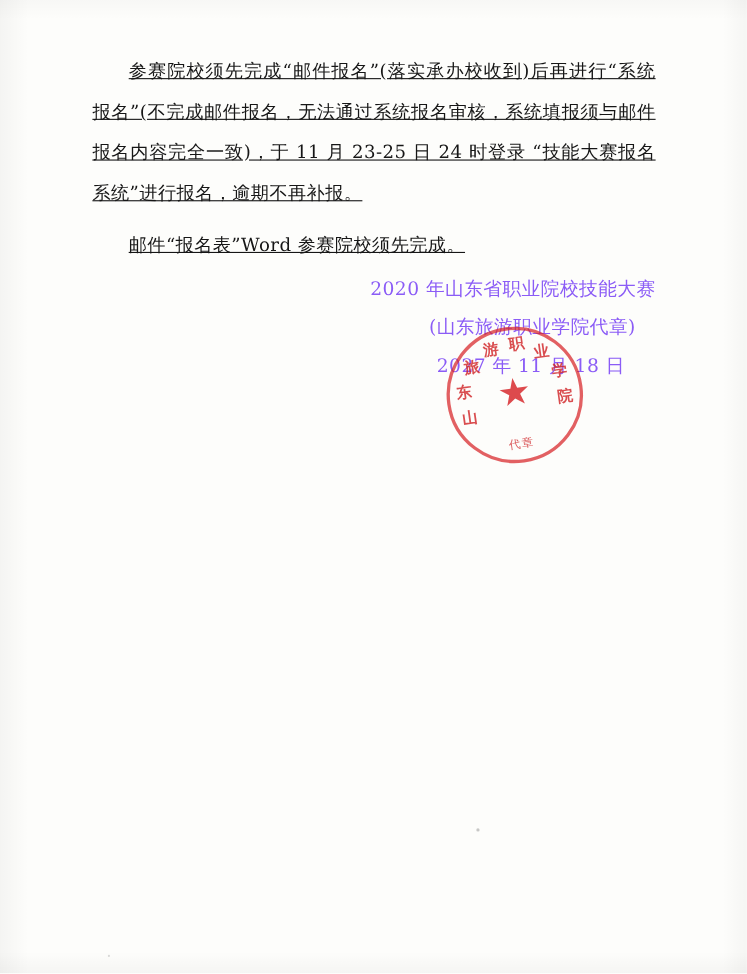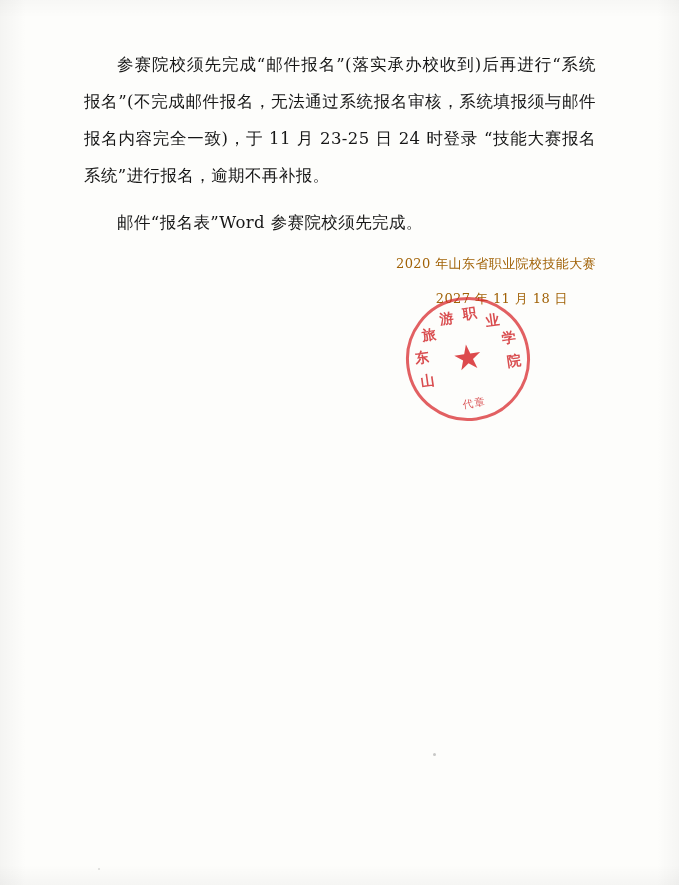--- a/index.html
+++ b/index.html
@@ -39,37 +39,38 @@
   }
   .para {
     font-size: 16.5px;
     line-height: 37px;
     letter-spacing: 0.4px;
     text-align: justify;
     text-justify: inter-character;
     margin: 0 0 2px 0;
     text-indent: 33px;
     color: #161616;
+    text-decoration: underline;
   }
   .para.second {
     margin-top: 10px;
   }
   .signature-block {
     position: absolute;
     left: 84px;
     top: 246px;
     width: 512px;
     text-align: right;
     padding-right: 18px;
   }
   .sig-line {
-    font-size: 13px;
+    font-size: 17px;
     line-height: 35px;
     letter-spacing: 0.4px;
-    color: #a16207;
+    color: #8b5cf6;
     white-space: nowrap;
   }
   .sig-line.l2 { padding-right: 8px; }
   .sig-line.l3 { padding-right: 18px; }
   .sig-line.l4 { padding-right: 28px; }
 
   
   .seal {
     position: absolute;
     left: 404px;
@@ -150,20 +151,21 @@
 
   <div class="scan-tint"></div>
 
   <div class="body-block">
     <p class="para">参赛院校须先完成“邮件报名”(落实承办校收到)后再进行“系统报名”(不完成邮件报名，无法通过系统报名审核，系统填报须与邮件报名内容完全一致)，于 11 月 23-25 日 24 时登录 “技能大赛报名系统”进行报名，逾期不再补报。</p>
     <p class="para second">邮件“报名表”Word 参赛院校须先完成。</p>
   </div>
 
   <div class="signature-block">
     <div class="sig-line l1">2020 年山东省职业院校技能大赛</div>
+    <div class="sig-line l3">(山东旅游职业学院代章)</div>
     <div class="sig-line l4">2027 年 11 月 18 日</div>
   </div>
 
   <div class="seal">
     <div class="seal-inner">
       <div class="seal-ring"></div>
       <div class="seal-star">★</div>
       <div class="seal-text">
         <span class="seal-char" style="transform: rotate(-110deg) translate(0,-46px) rotate(110deg);">山</span>
         <span class="seal-char" style="transform: rotate(-80deg) translate(0,-46px) rotate(80deg);">东</span>

